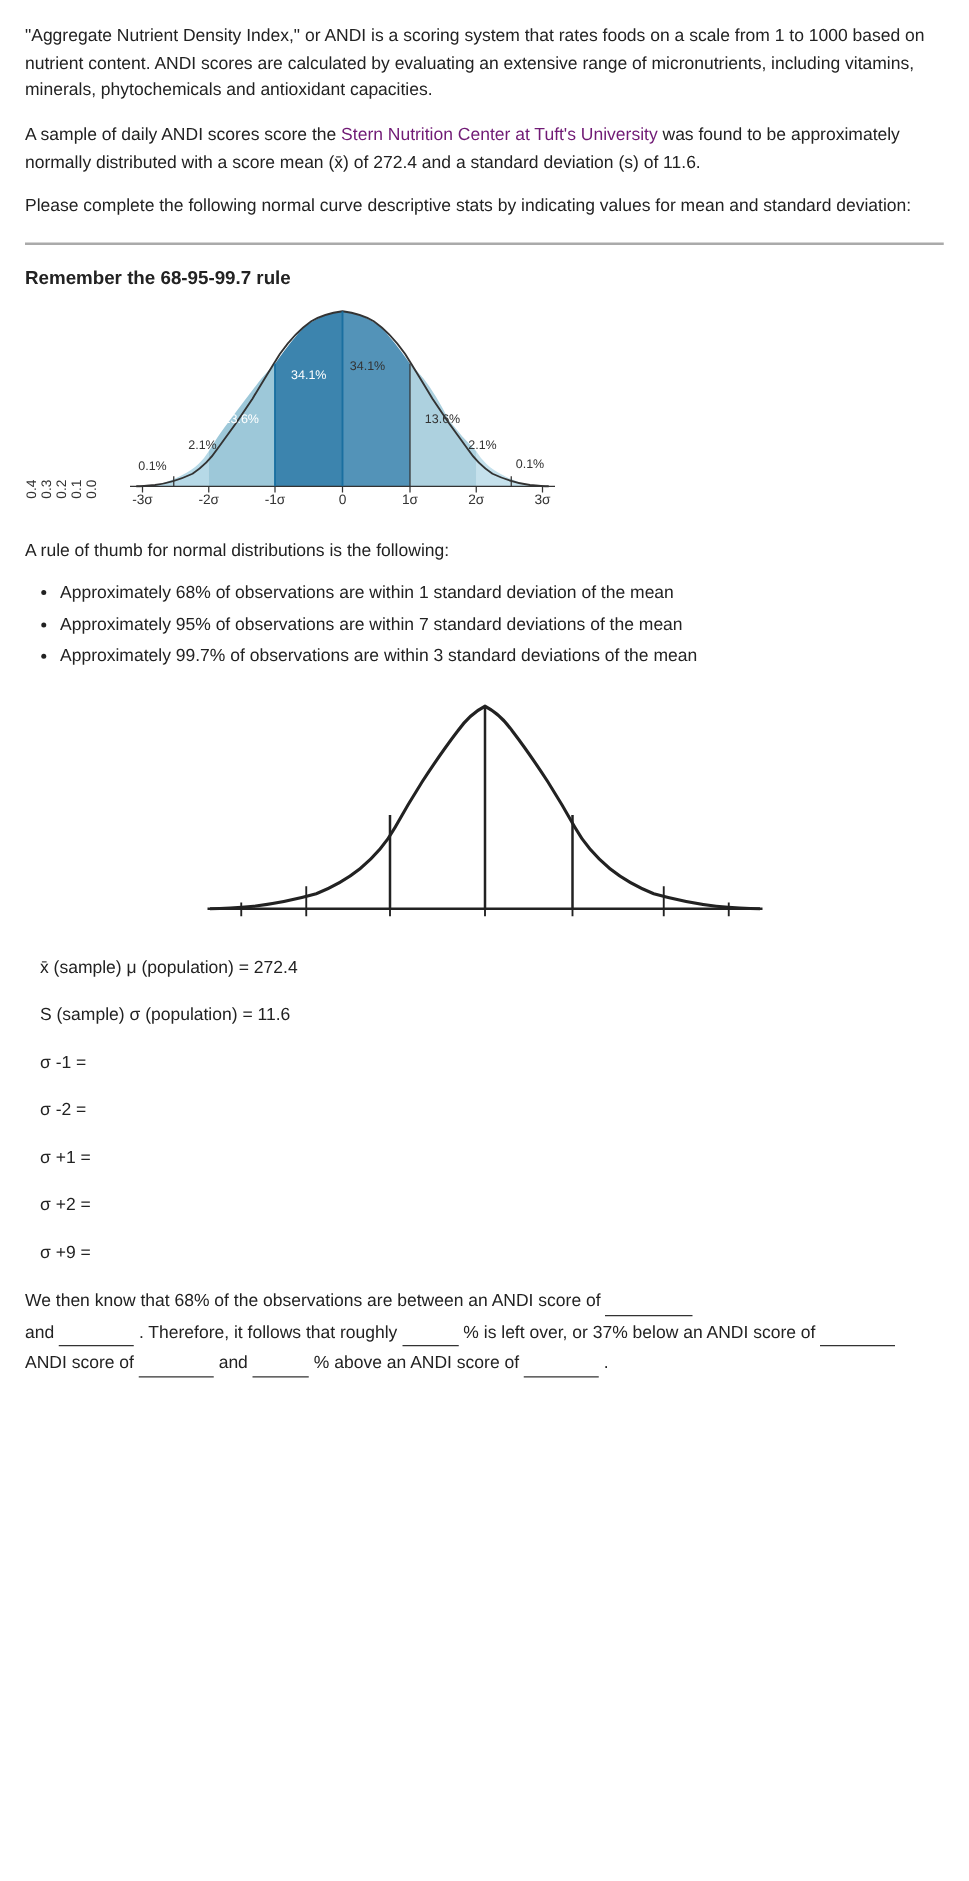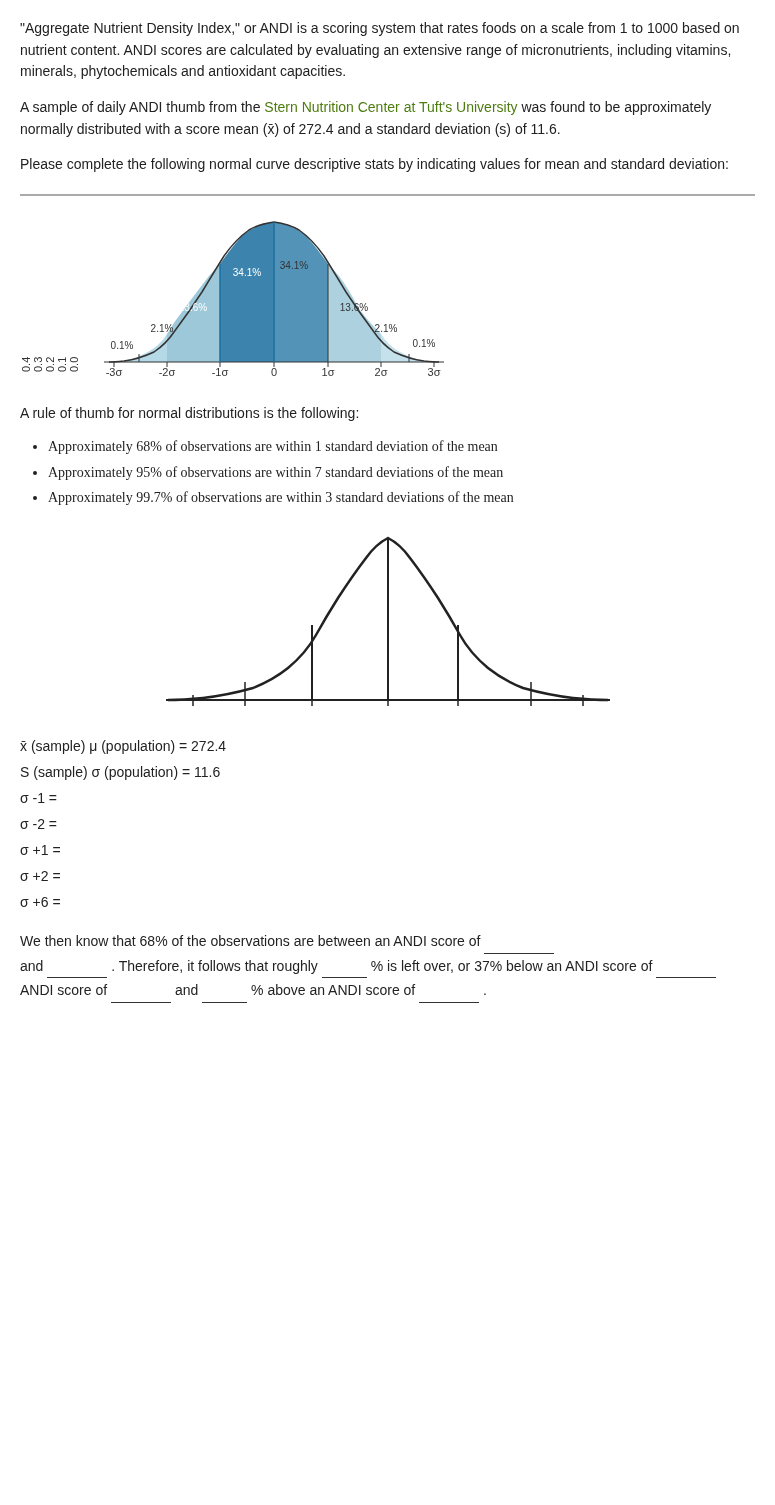--- a/index.html
+++ b/index.html
@@ -9,21 +9,21 @@
       color: #222;
       background: #fff;
       width: 775px;
       padding: 18px 20px 20px 20px;
     }
     .intro-text {
       margin-bottom: 14px;
       line-height: 1.55;
     }
     .intro-text a, .link {
-      color: #4d7c0f;
+      color: #701a75;
       text-decoration: none;
     }
     .divider {
       border: none;
       border-top: 2px solid #aaa;
       margin: 18px 0 18px 0;
     }
     .section-title {
       font-weight: bold;
       font-size: 15px;
@@ -55,38 +55,37 @@
       display: block;
     }
     
     .rule-text {
       margin: 14px 0 10px 0;
       line-height: 1.55;
     }
     .bullet-list {
       margin-left: 28px;
       line-height: 1.7;
-      font-family: Liberation Serif, serif;
     }
     .bullet-list li {
       margin-bottom: 2px;
     }
     
     .large-bell-container {
       display: flex;
       justify-content: center;
       margin: 10px 0 14px 0;
     }
     
     .stats-block {
       margin-bottom: 14px;
       line-height: 1.85;
     }
     .stats-block p {
-      margin: 0;
+      margin: 12px;
     }
     
     .fill-in {
       line-height: 1.75;
       margin-top: 12px;
     }
     .blank {
       display: inline-block;
       border-bottom: 1px solid #333;
       min-width: 70px;
@@ -101,30 +100,31 @@
     }
   </style>
 </head>
 <body>
 
 <div class="intro-text">
   <span>"Aggregate Nutrient Density Index," or ANDI is a scoring system that rates foods on a scale from 1 to 1000 based on nutrient content. ANDI scores are calculated by evaluating an extensive range of micronutrients, including vitamins, minerals, phytochemicals and antioxidant capacities.</span>
 </div>
 
 <div class="intro-text">
-  <span>A sample of daily ANDI thumb from the </span><a class="link">Stern Nutrition Center at Tuft's University</a><span> was found to be approximately normally distributed with a score mean (x̄) of 272.4 and a standard deviation (s) of 11.6.</span>
+  <span>A sample of daily ANDI scores score the </span><a class="link">Stern Nutrition Center at Tuft's University</a><span> was found to be approximately normally distributed with a score mean (x̄) of 272.4 and a standard deviation (s) of 11.6.</span>
 </div>
 
 <div class="intro-text">
   <span>Please complete the following normal curve descriptive stats by indicating values for mean and standard deviation:</span>
 </div>
 
 <hr class="divider">
 
 <div>
+  <div class="section-title">Remember the 68-95-99.7 rule</div>
 
   <div class="chart-container">
 
     <div class="y-axis-label">
       <span>0.4</span>
       <span>0.3</span>
       <span>0.2</span>
       <span>0.1</span>
       <span>0.0</span>
     </div>
@@ -230,21 +230,21 @@
   </svg>
 </div>
 
 <div class="stats-block">
   <p>x̄ (sample) μ (population) = 272.4</p>
   <p>S (sample) σ (population)  = 11.6</p>
   <p>σ -1 =</p>
   <p>σ -2 =</p>
   <p>σ +1 =</p>
   <p>σ +2 =</p>
-  <p>σ +6 =</p>
+  <p>σ +9 =</p>
 </div>
 
 <div class="fill-in">
   <span>We then know that 68% of the observations are between an ANDI score of</span>
   <span class="blank"></span>
   <br>
   <span>and</span>
   <span class="blank blank-md"></span>
   <span>. Therefore, it follows that roughly</span>
   <span class="blank blank-sm"></span>

